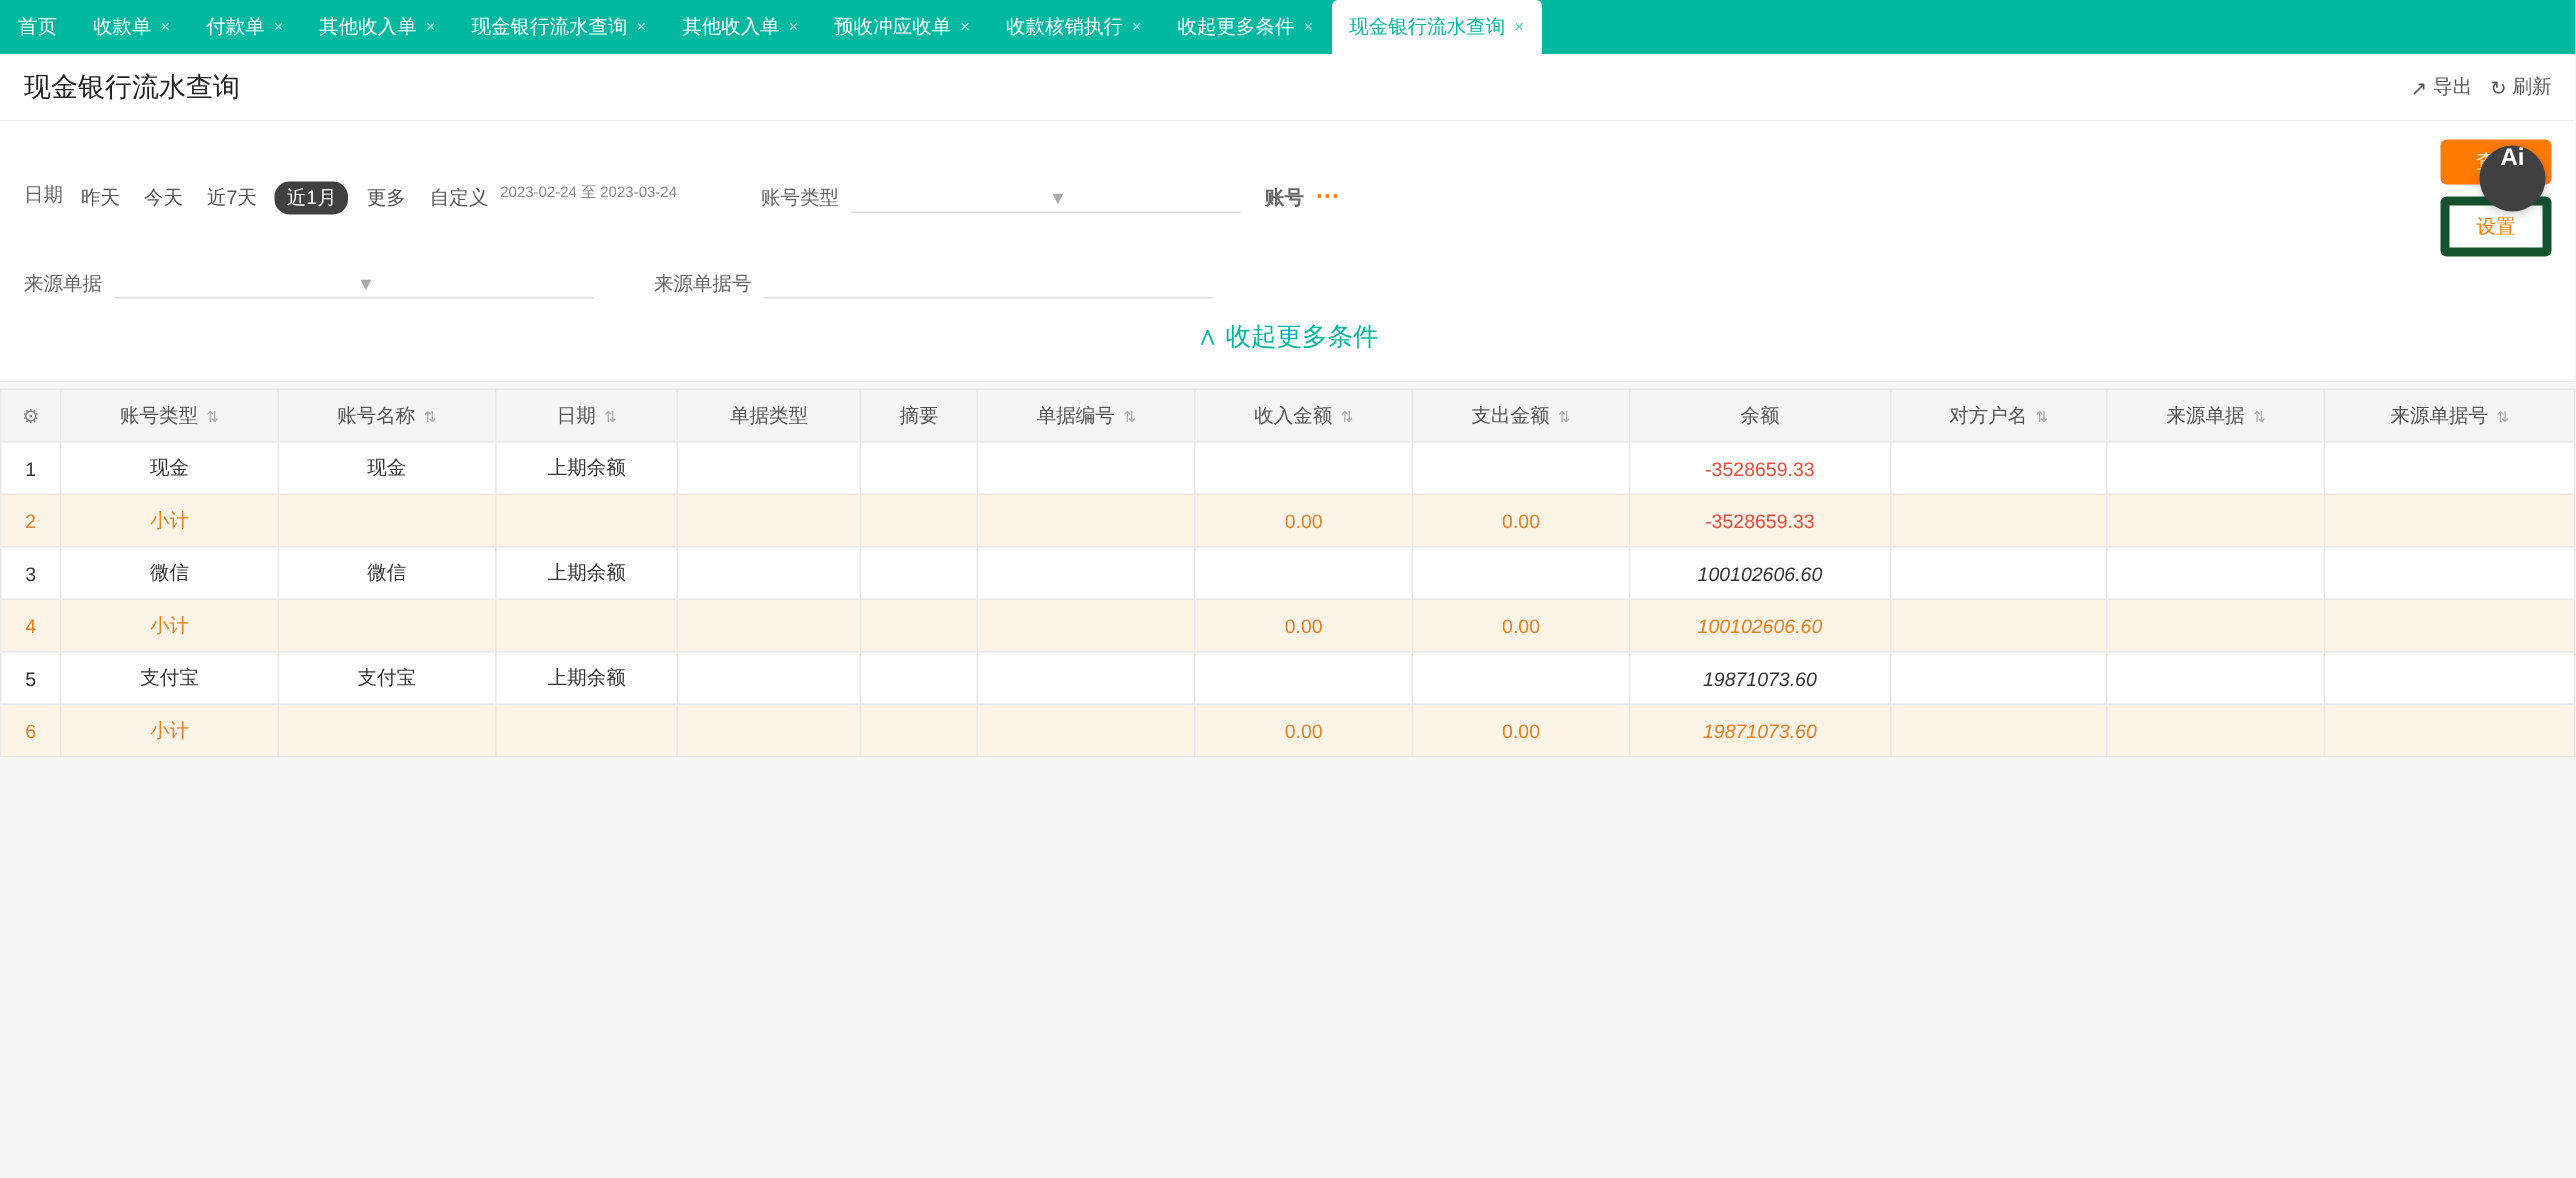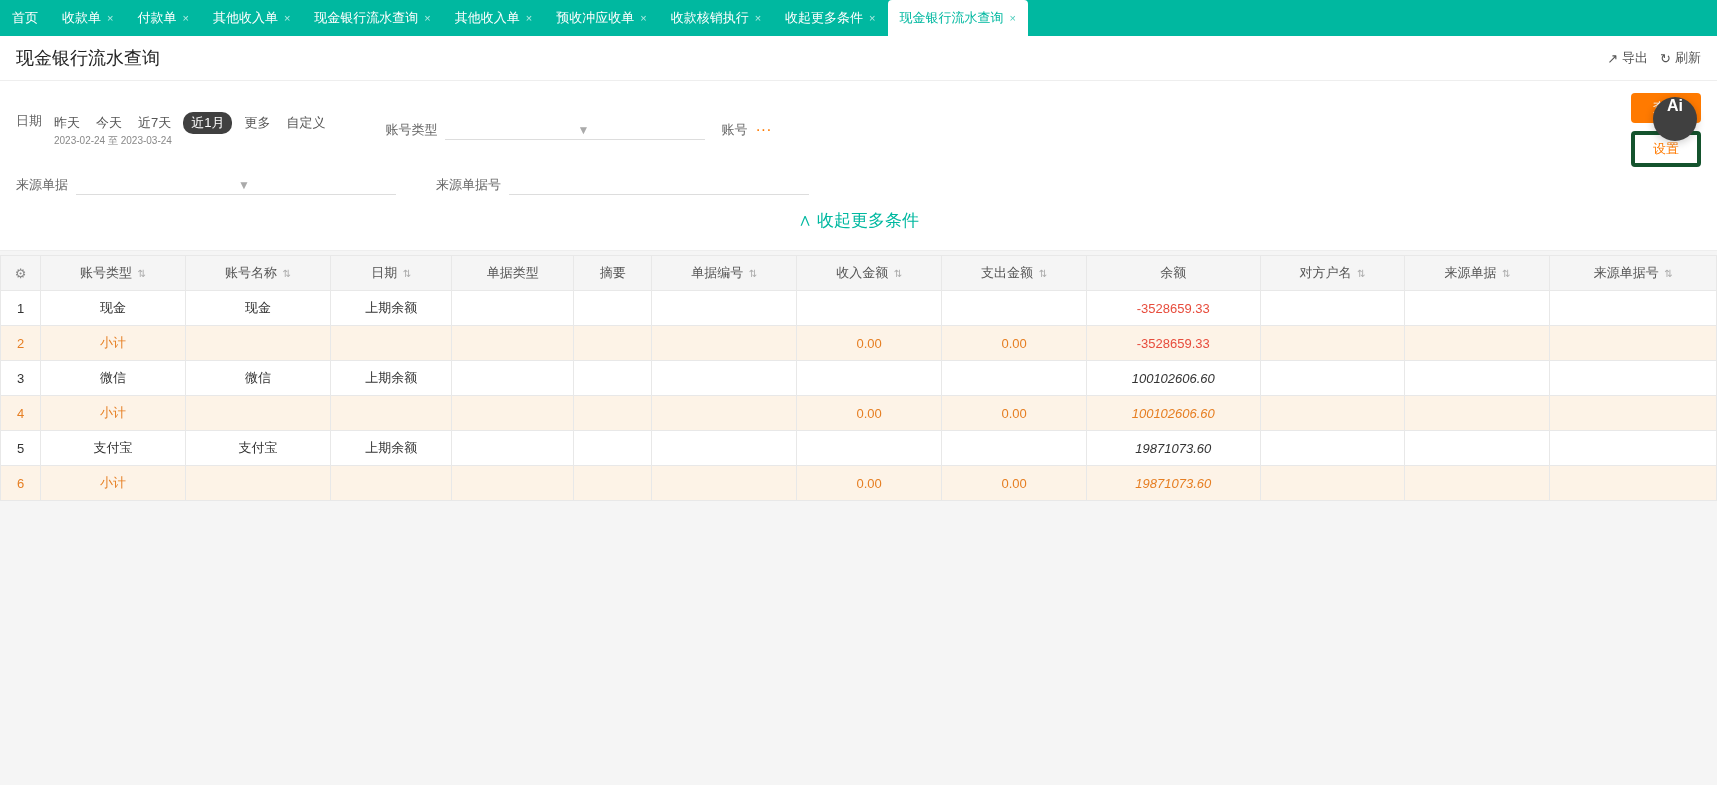--- a/index.html
+++ b/index.html
@@ -131,21 +131,21 @@
       color: #fff;
       border: none;
       border-radius: 4px;
       padding: 6px 18px;
       cursor: pointer;
       font-size: 13px;
     }
     .settings-btn {
       background: #fff;
       color: #ff7a00;
-      border: 4px solid #14532d;
+      border: 6px solid #14532d;
       border-radius: 4px;
       padding: 5px 18px;
       cursor: pointer;
       font-size: 13px;
       margin-top: 4px;
     }
 
     .collapse-bar {
       text-align: center;
       padding: 6px;
@@ -280,42 +280,42 @@
       <span>刷新</span>
     </div>
   </div>
 </div>
 
 <div class="filter-area">
   <div class="filter-row">
 
     <div style="display:flex;align-items:flex-start;gap:8px;">
       <span class="filter-label">日期</span>
-      <div style="display:flex;flex-direction:column;">
+      <div style="display:flex;flex-direction:row;">
         <div class="date-options">
           <span class="date-btn">昨天</span>
           <span class="date-btn">今天</span>
           <span class="date-btn">近7天</span>
           <span class="date-btn active">近1月</span>
           <span class="date-btn">更多</span>
           <span class="date-btn">自定义</span>
         </div>
         <span class="date-range">2023-02-24 至 2023-03-24</span>
       </div>
     </div>
 
     <div style="display:flex;align-items:center;gap:8px;margin-left:40px;">
       <span class="filter-label">账号类型</span>
       <div class="filter-select" style="min-width:260px;">
         <span></span>
         <span style="color:#aaa;font-size:12px;">▼</span>
       </div>
     </div>
 
-    <div style="display:flex;align-items:flex-end;gap:8px;">
+    <div style="display:flex;align-items:flex-end;gap:8px;font-weight:bold;">
       <span class="filter-label">账号</span>
       <span class="ellipsis-btn">···</span>
     </div>
 
     <div style="display:flex;flex-direction:column;gap:4px;margin-left:auto;">
       <button class="query-btn">查询</button>
       <button class="settings-btn">设置</button>
     </div>
   </div>
 

